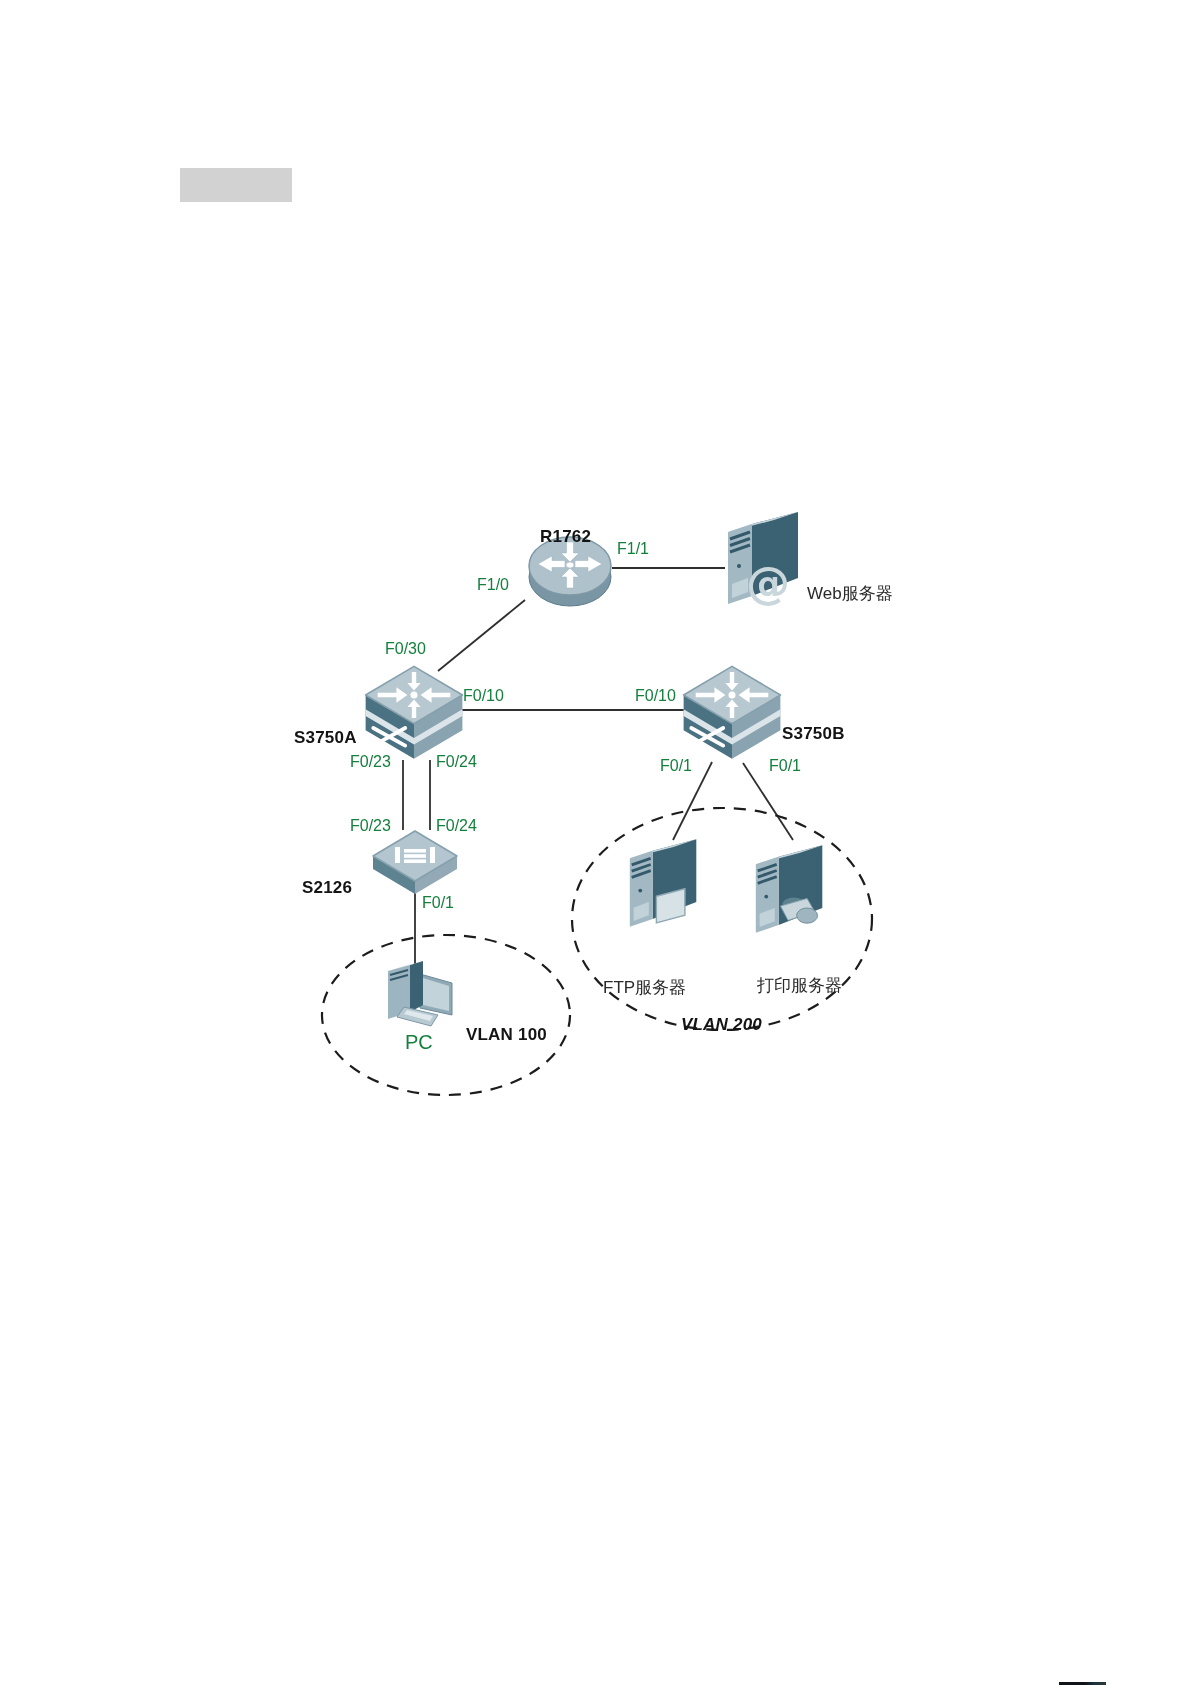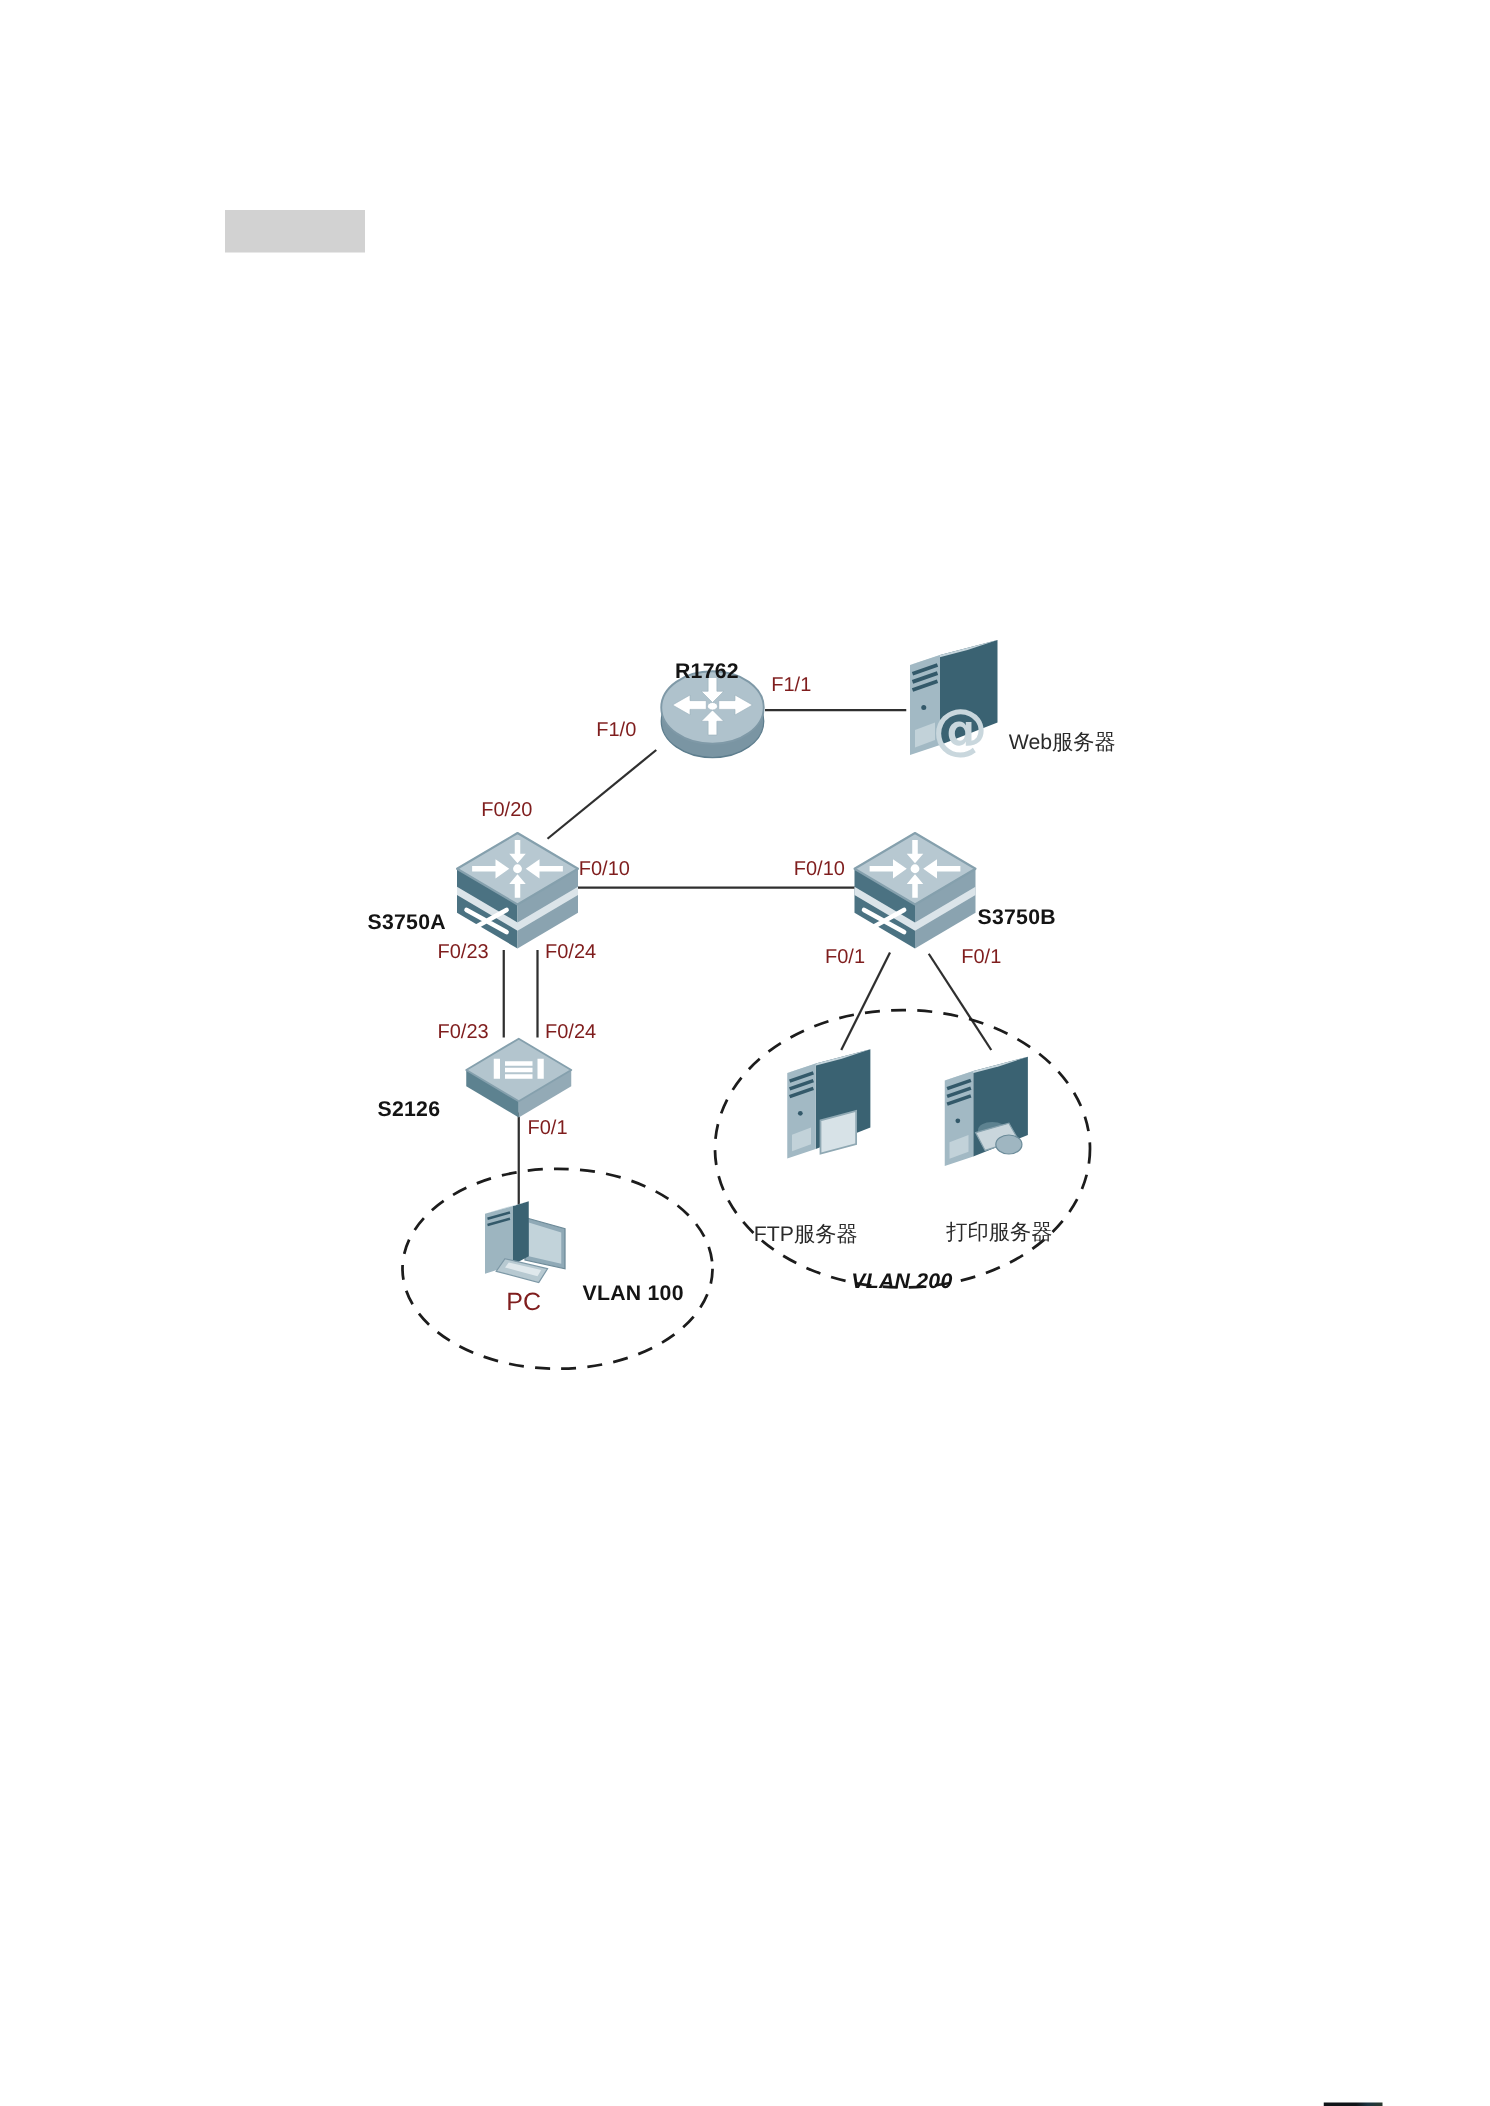--- a/index.html
+++ b/index.html
@@ -1,19 +1,19 @@
 <!DOCTYPE html>
 <html><head>
 <meta charset="utf-8">
 <style>
   html,body{margin:0;padding:0;background:#fff;}
   .canvas{position:relative;width:1192px;height:1685px;background:#ffffff;overflow:hidden;
           font-family:"Liberation Sans",sans-serif;}
   .diagram-svg{position:absolute;left:0;top:0;}
-  .lbl{position:absolute;color:#7f1d1d;font-size:16px;line-height:1.15;white-space:nowrap;}
+  .lbl{position:absolute;color:#15803d;font-size:16px;line-height:1.15;white-space:nowrap;}
   .lbl.bold{font-weight:bold;font-size:17px;color:#141414;letter-spacing:.2px;margin-top:24px;}
   .lbl.cjk{font-size:17px;color:#2a2a2a;margin-top:32px;}
   .redacted{position:absolute;left:180px;top:168px;width:112px;height:34px;background:#d2d2d2;}
   .artifact{position:absolute;left:1059px;top:1682px;width:47px;height:3px;
             background:linear-gradient(90deg,#101418 55%,#1c3340 75%,#2b3a2e 100%);}
 </style>
 </head>
 <body>
 
 <div class="canvas">
@@ -126,21 +126,21 @@
   <div class="lbl bold" style="left:302px;top:854px;text-align:right;">S2126</div>
   <div class="lbl" style="left:405px;top:1031px;font-size:20px;">PC</div>
   <div class="lbl cjk" style="left:603px;top:946px;">FTP服务器</div>
   <div class="lbl cjk" style="left:757px;top:944px;">打印服务器</div>
 
   <div class="lbl bold" style="left:466px;top:1001px;">VLAN 100</div>
   <div class="lbl bold" style="left:681px;top:991px;font-style:italic;">VLAN 200</div>
 
   <div class="lbl" style="left:617px;top:540px;">F1/1</div>
   <div class="lbl" style="left:477px;top:576px;">F1/0</div>
-  <div class="lbl" style="left:385px;top:640px;">F0/20</div>
+  <div class="lbl" style="left:385px;top:640px;">F0/30</div>
   <div class="lbl" style="left:463px;top:687px;">F0/10</div>
   <div class="lbl" style="left:635px;top:687px;">F0/10</div>
   <div class="lbl" style="left:350px;top:753px;">F0/23</div>
   <div class="lbl" style="left:436px;top:753px;">F0/24</div>
   <div class="lbl" style="left:350px;top:817px;">F0/23</div>
   <div class="lbl" style="left:436px;top:817px;">F0/24</div>
   <div class="lbl" style="left:422px;top:894px;">F0/1</div>
   <div class="lbl" style="left:660px;top:757px;">F0/1</div>
   <div class="lbl" style="left:769px;top:757px;">F0/1</div>
 

